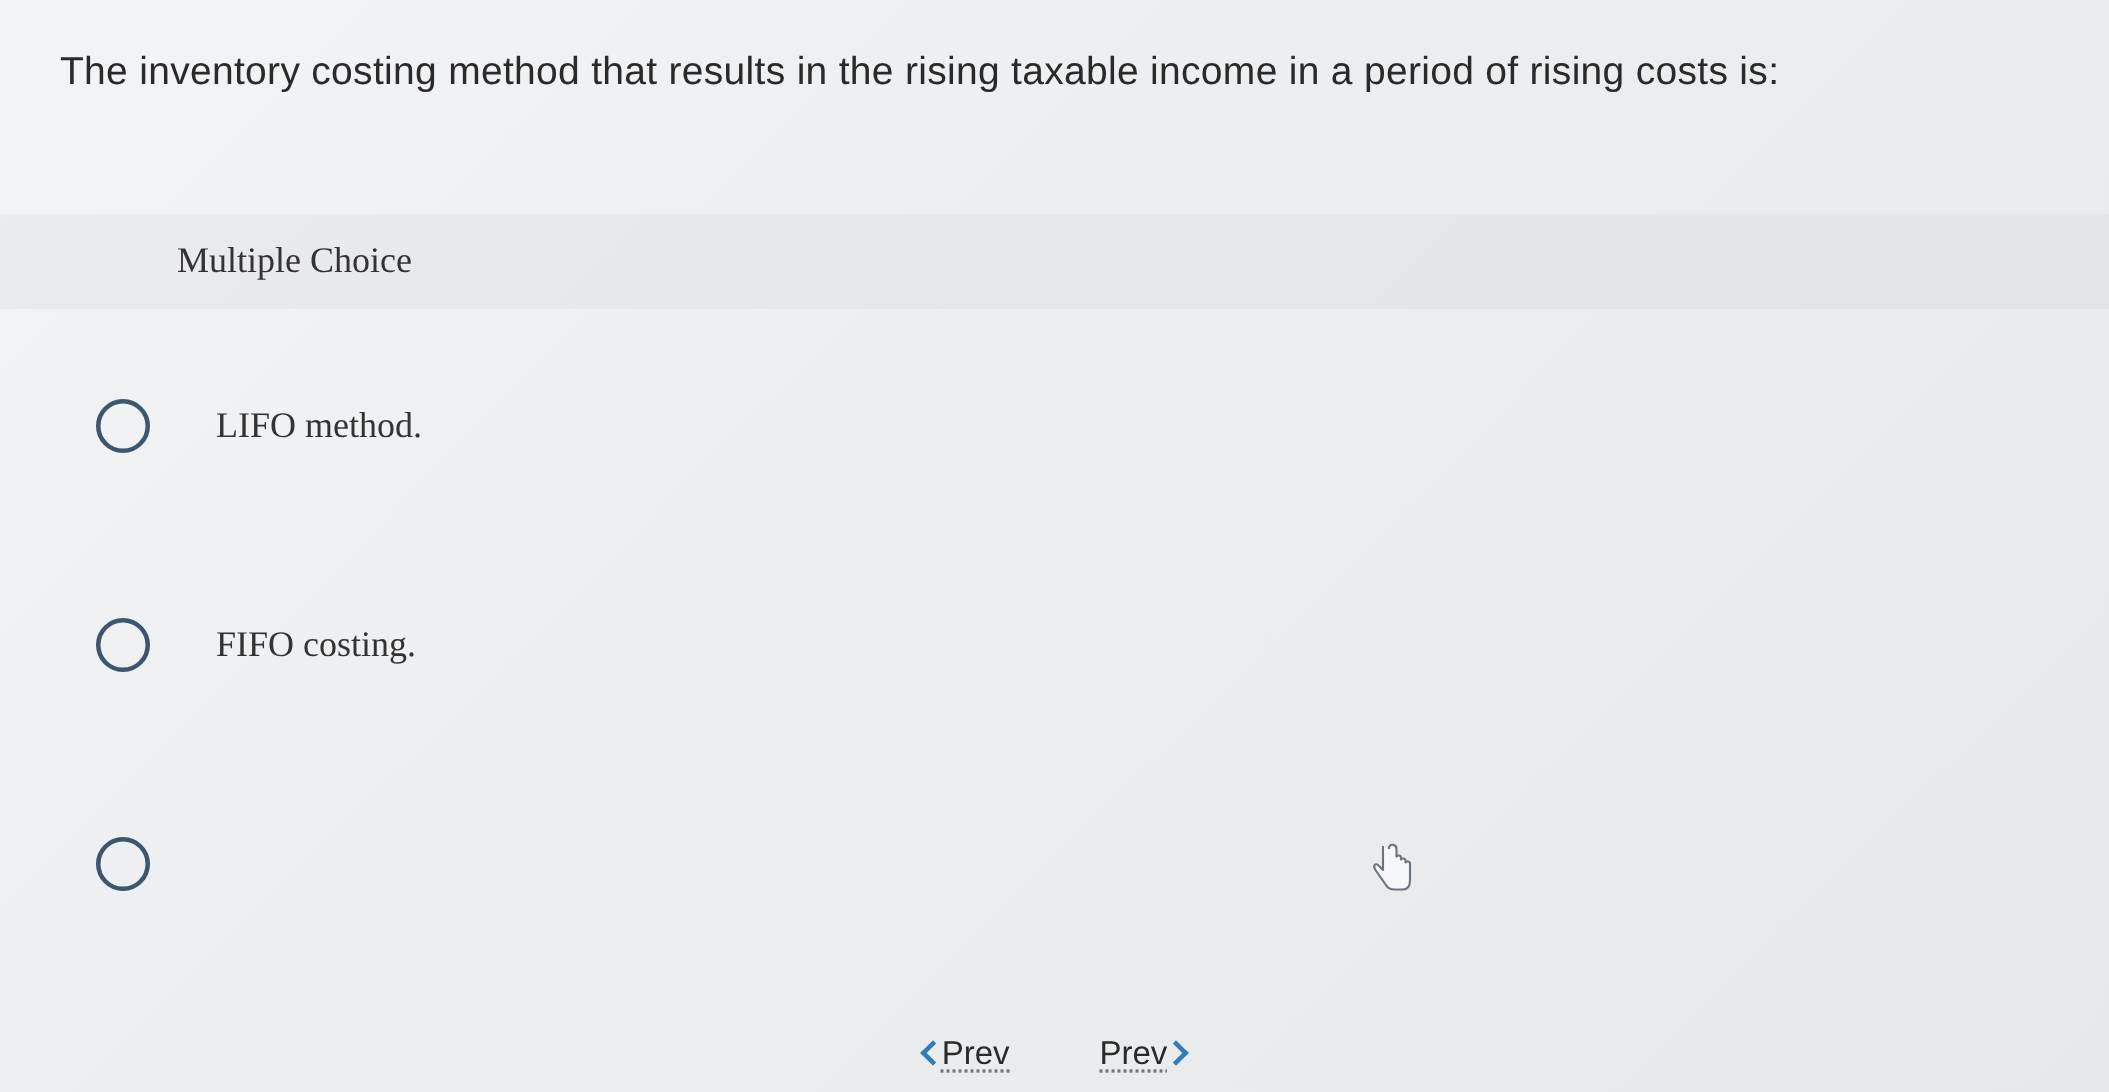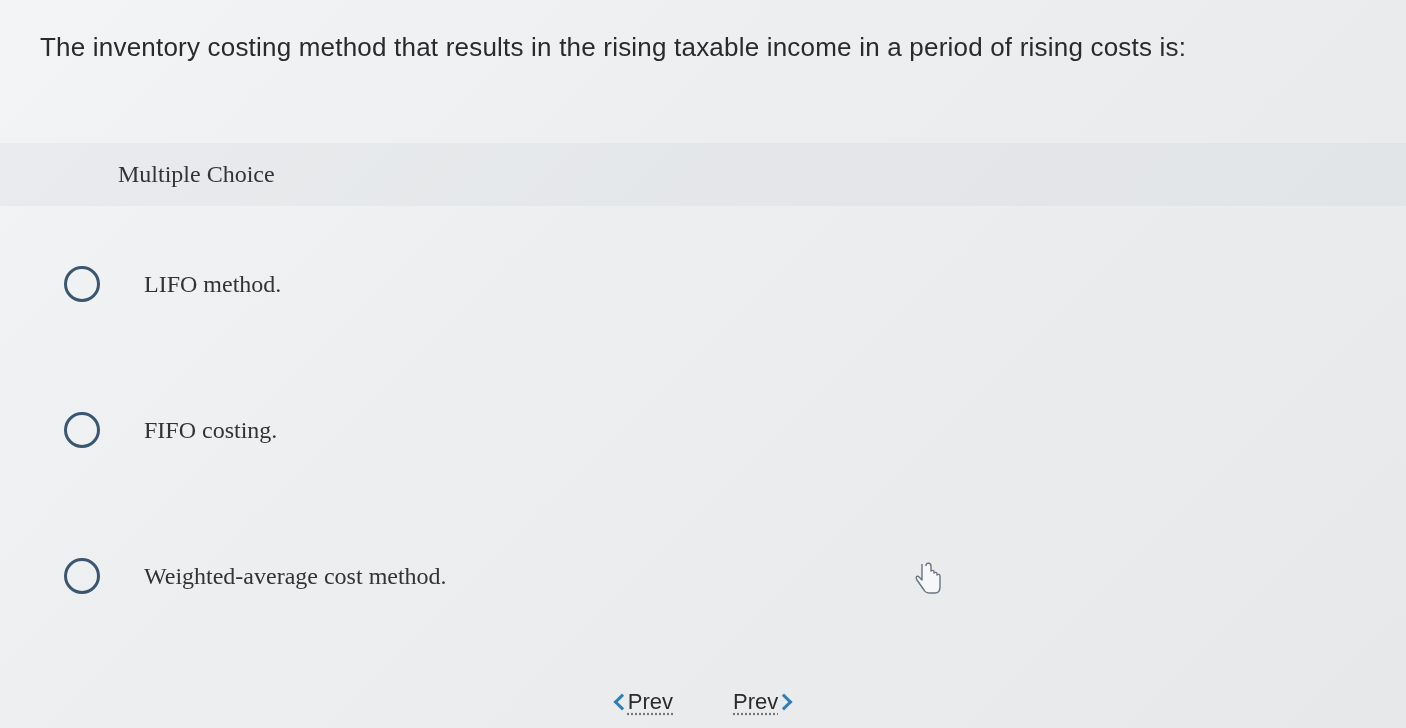--- a/index.html
+++ b/index.html
@@ -118,21 +118,20 @@
       <div class="choice-label">LIFO method.</div>
     </div>
 
     <div class="choice">
       <div class="radio"></div>
       <div class="choice-label">FIFO costing.</div>
     </div>
 
     <div class="choice" style="margin-bottom:0;">
       <div class="radio"></div>
-      <div class="choice-label">Weighted-average cost method.</div>
     </div>
 
   </div>
 </div>
 
 <div class="nav-bar">
 
   <div class="prev-btn">
     <span class="chev chev-left"></span>
     <span>Prev</span>

